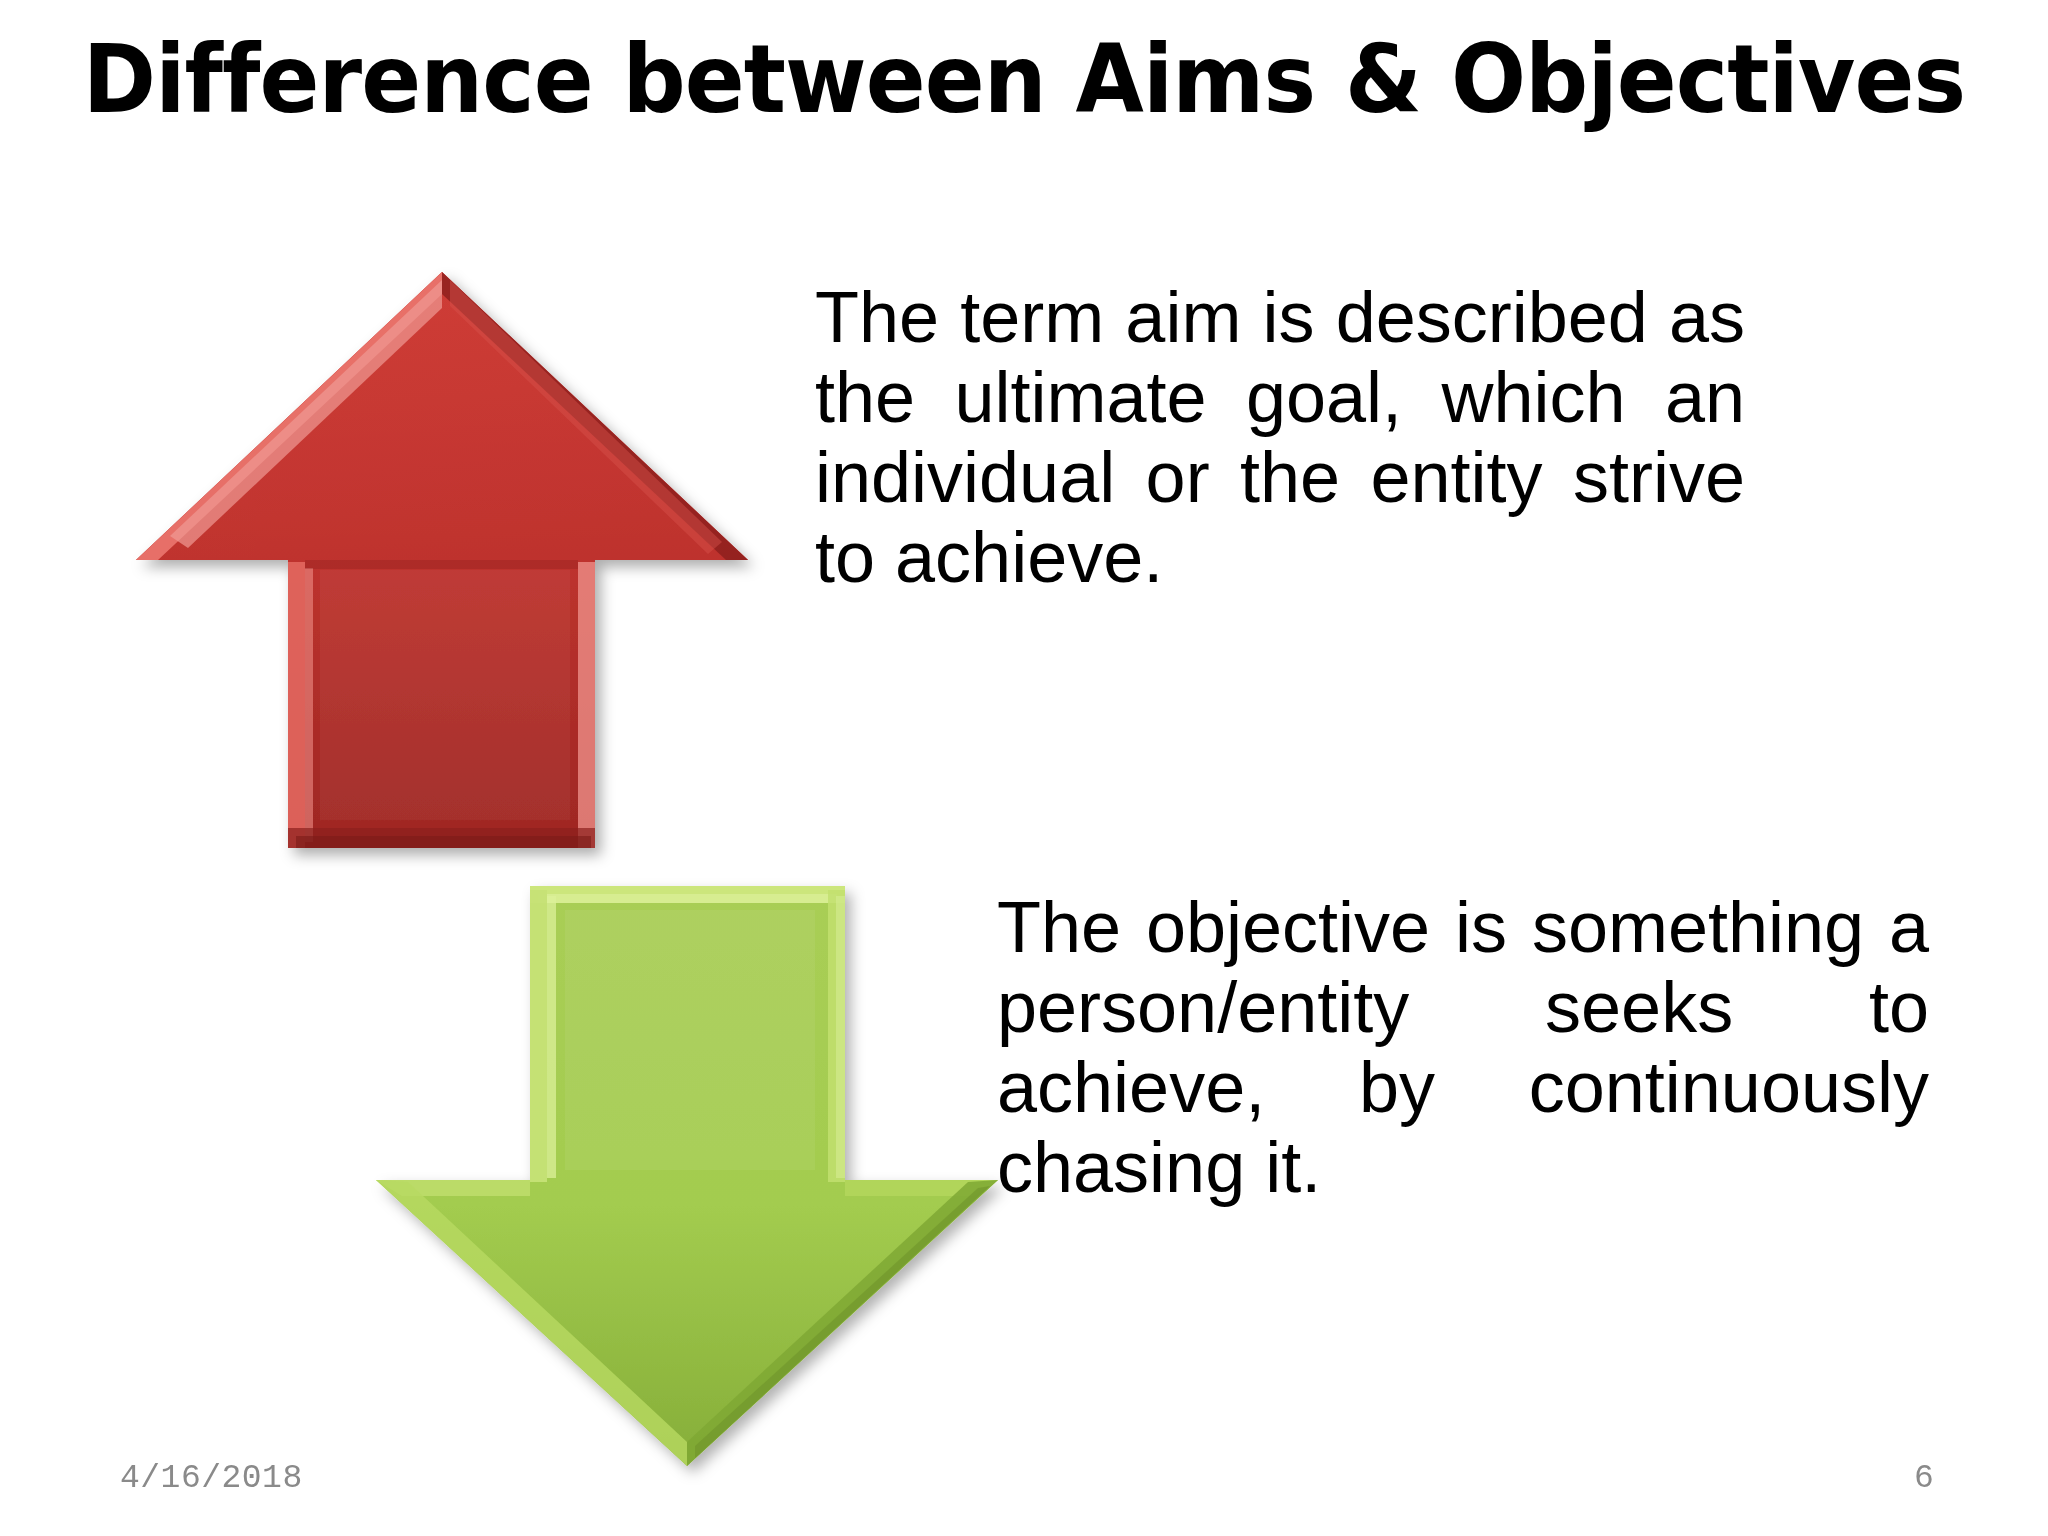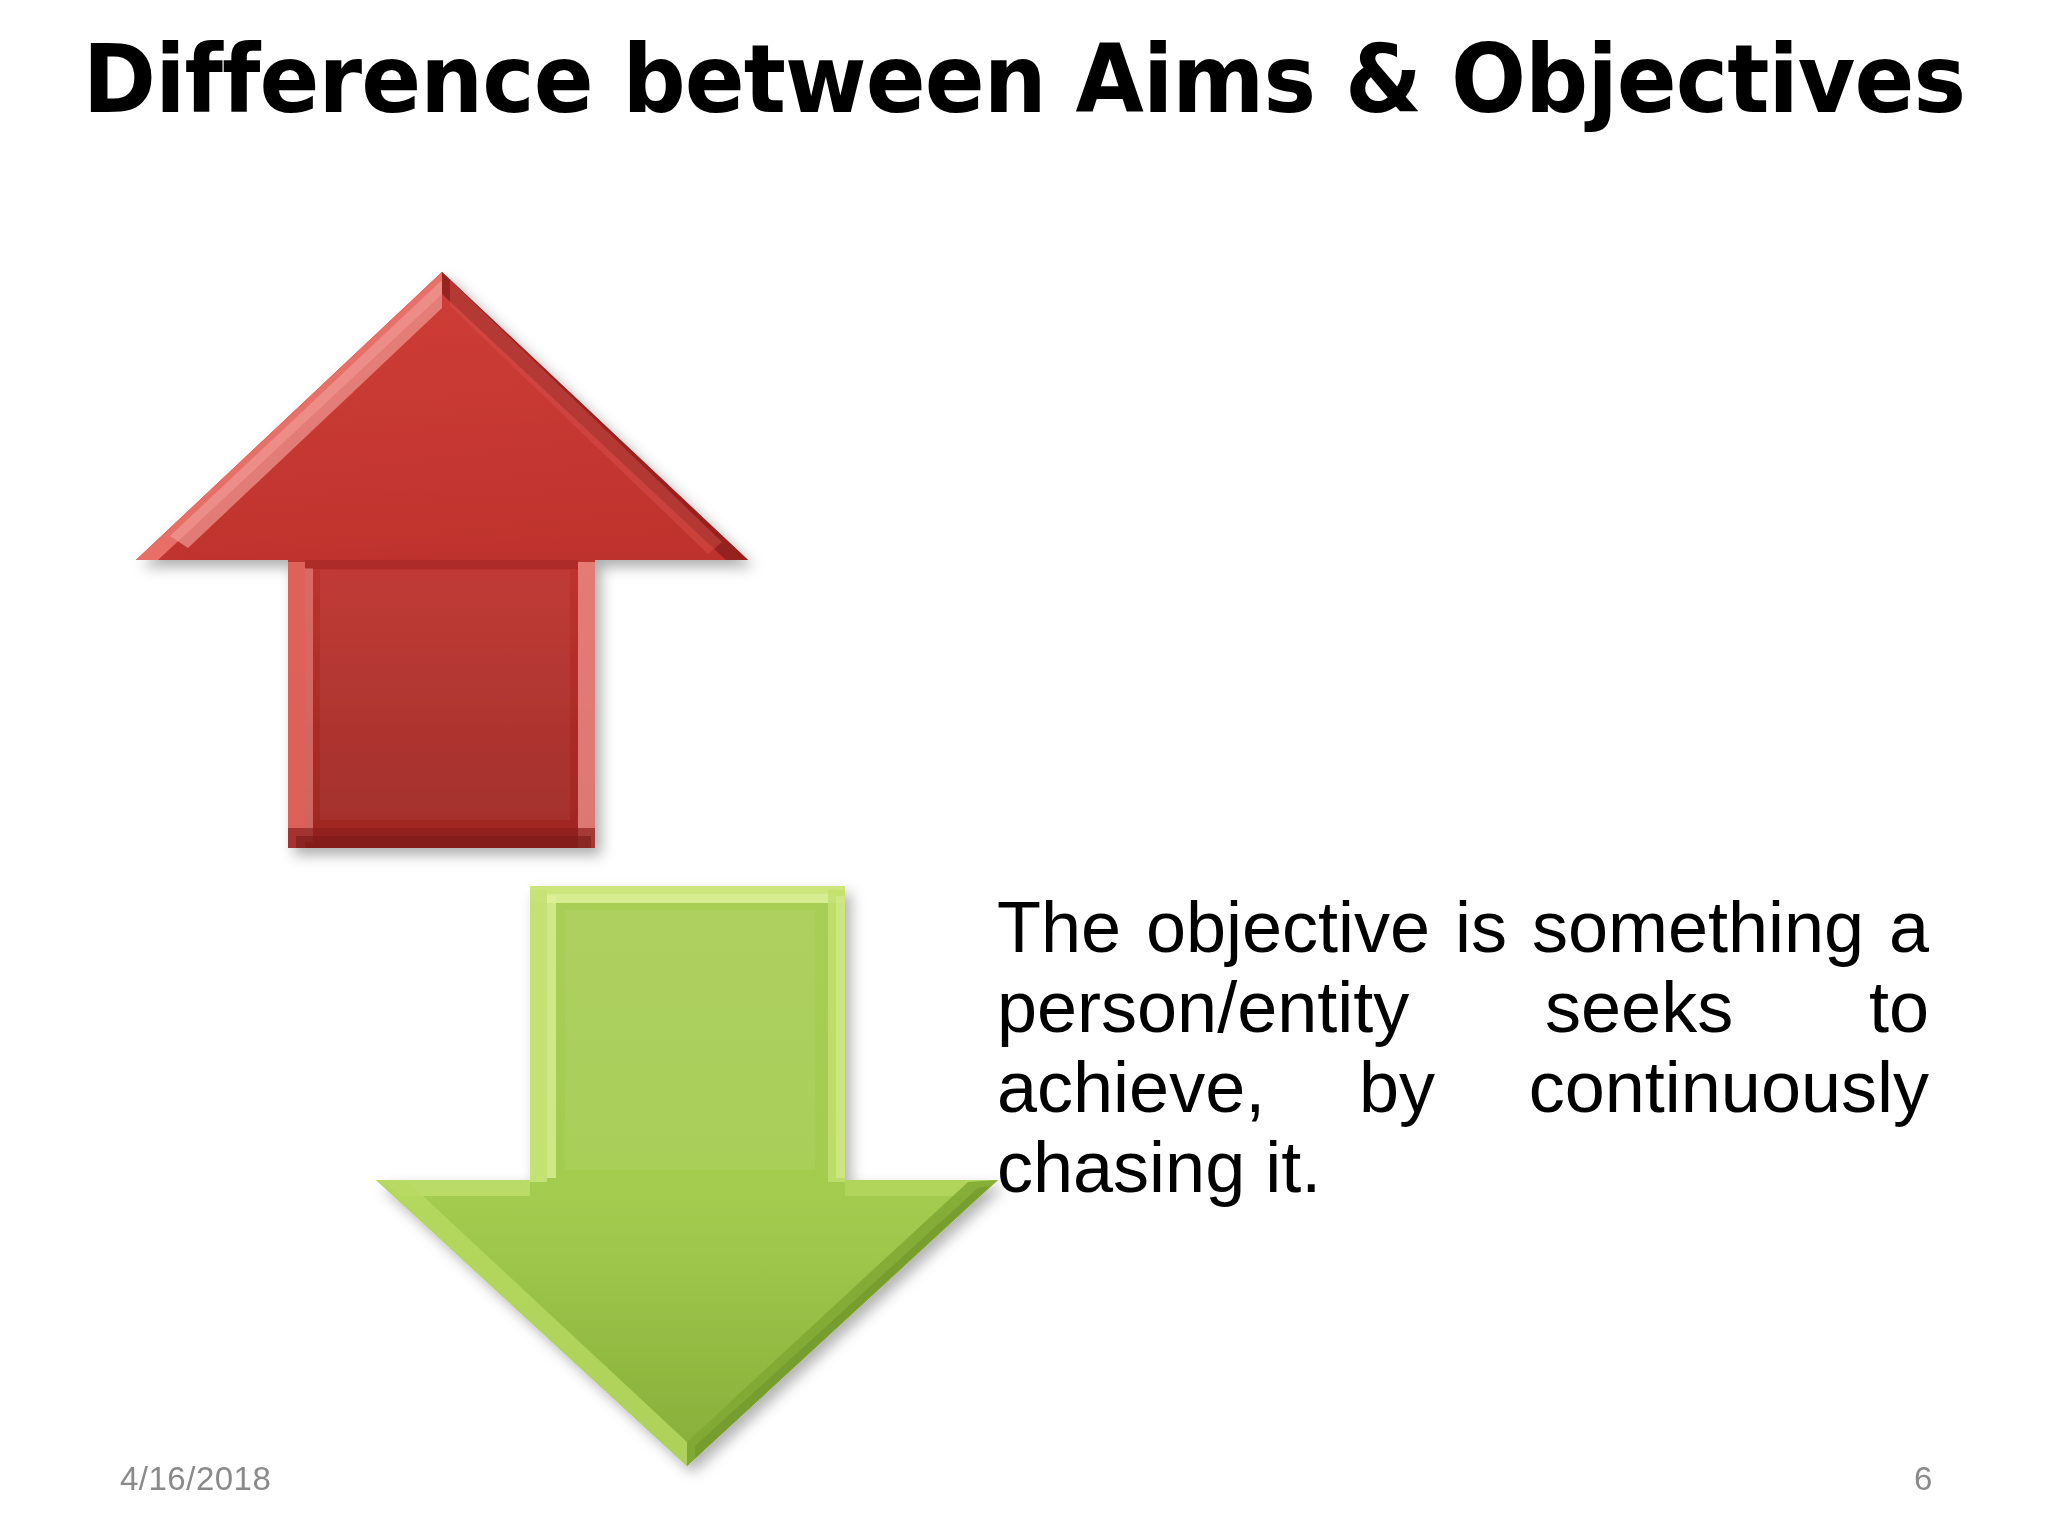--- a/index.html
+++ b/index.html
@@ -79,21 +79,21 @@
   .arrow-wrap svg {
     display: block;
     width: 100%;
     height: 100%;
     overflow: visible;
   }
 
   
   .footer-text {
     position: absolute;
-    font-family: Liberation Sans, sans-serif;
+    font-family: Liberation Mono, monospace;
     font-size: 33px;
     color: #8a8a8a;
     letter-spacing: 0.5px;
   }
   #footer-date {
     left: 120px;
     top: 1460px;
   }
   #footer-pagenum {
     left: 1914px;
@@ -181,20 +181,21 @@
 
       <path d="M 26,310 L 337,596 L 337,572 L 58,312 Z" fill="#B8DA62" opacity="0.8"></path>
 
       <path d="M 648,310 L 337,596 L 337,572 L 618,312 Z" fill="#7FA834" opacity="0.85"></path>
       <path d="M 640,316 L 345,588 L 345,576 L 628,318 Z" fill="#6E9229" opacity="0.55"></path>
 
       <rect x="215" y="40" width="250" height="260" fill="#ffffff" opacity="0.06"></rect>
     </svg>
   </div>
 
+  <div id="para-aim" class="body-text">The term aim is described as the ultimate goal, which an individual or the entity strive to achieve.</div>
 
   <div id="para-objective" class="body-text">The objective is something a person/entity seeks to achieve, by continuously chasing it.</div>
 
   <div id="footer-date" class="footer-text">4/16/2018</div>
 
   <div id="footer-pagenum" class="footer-text">6</div>
 
 </div>
 
 </body></html>

